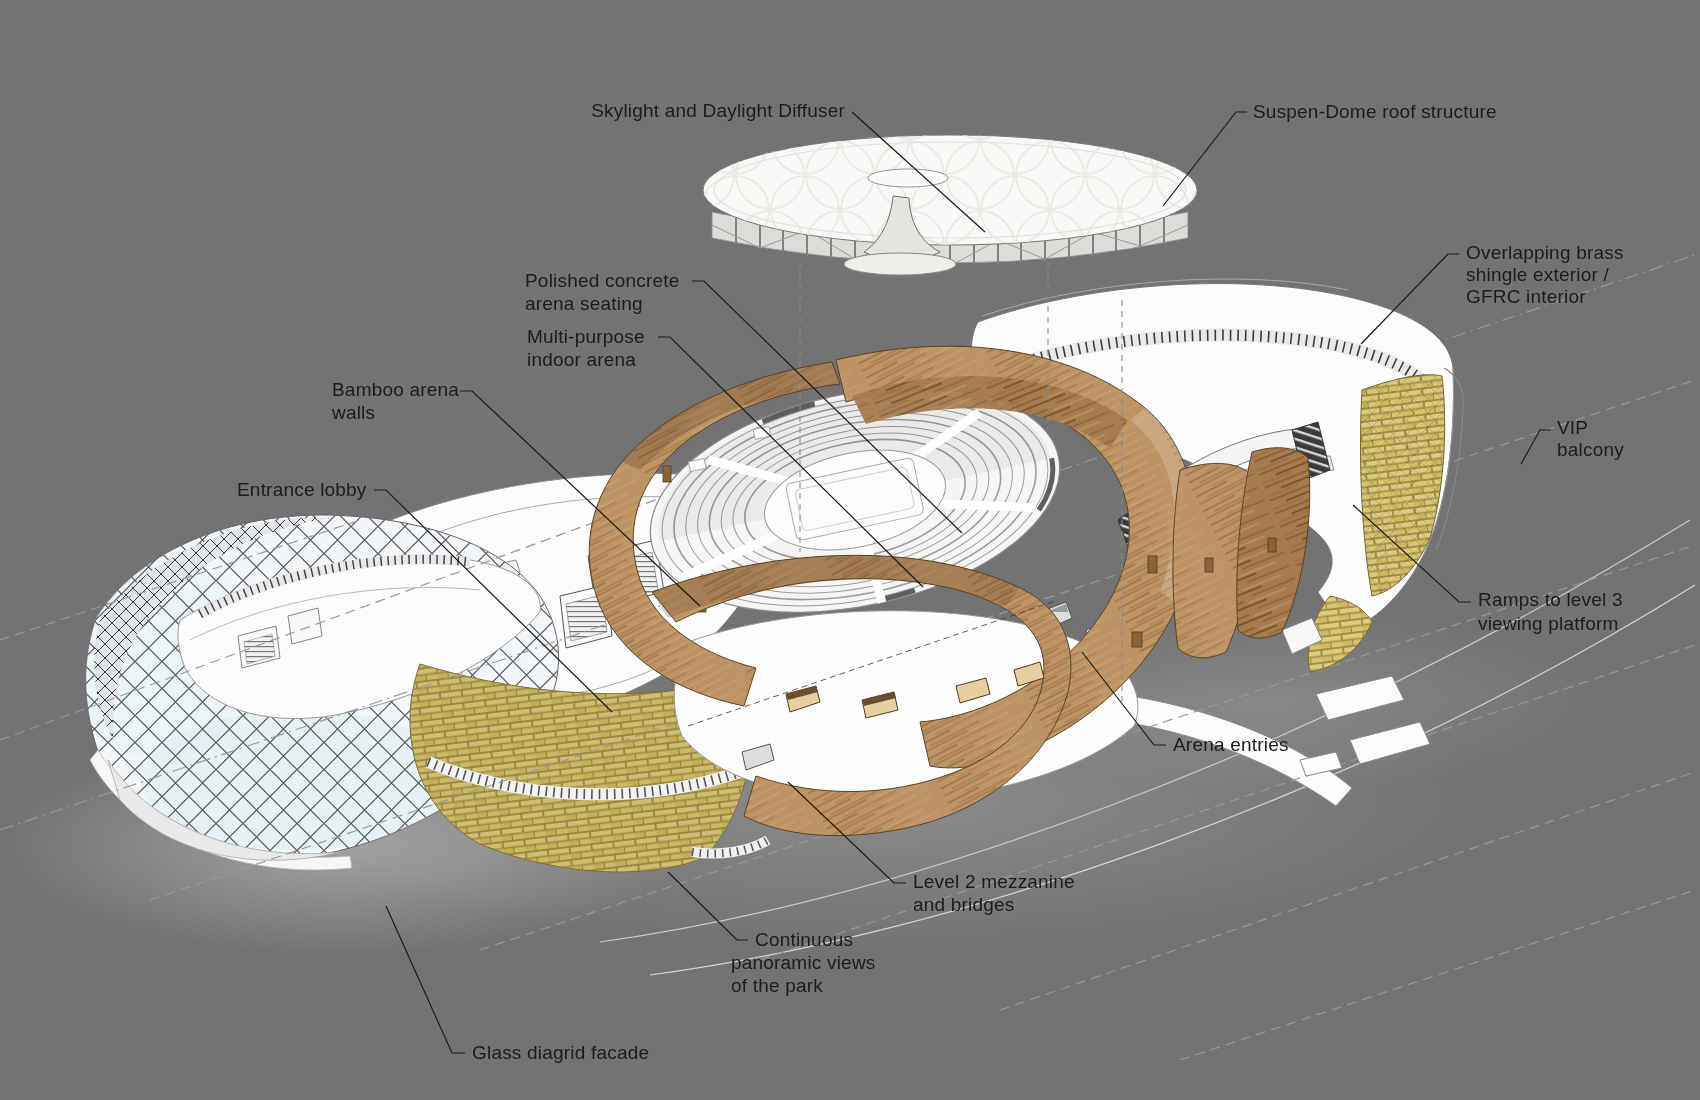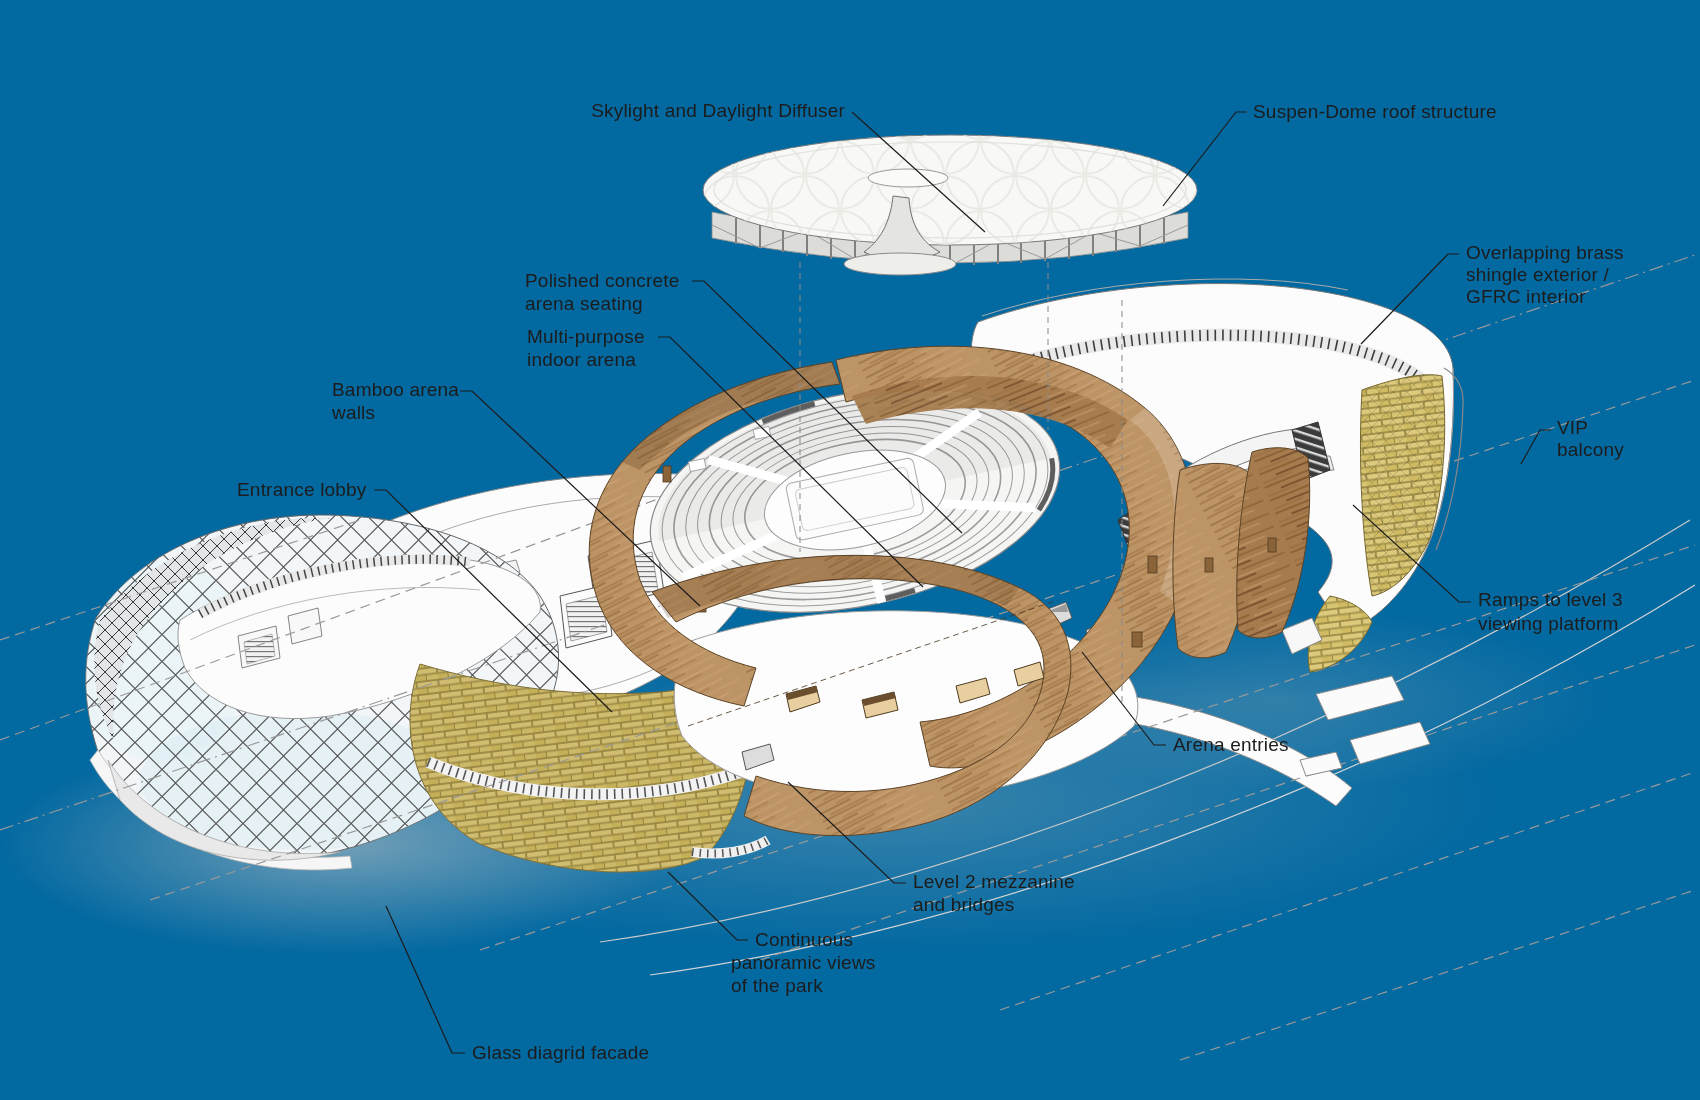--- a/index.html
+++ b/index.html
@@ -1,16 +1,16 @@
 <!DOCTYPE html>
 <html><head>
 <meta charset="utf-8">
 <style>
   html,body{margin:0;padding:0;background:#ffffff;}
-  .stage{position:relative;width:1700px;height:1100px;background:#0369a1;overflow:hidden;
+  .stage{position:relative;width:1700px;height:1100px;background:#737373;overflow:hidden;
          font-family:"Liberation Sans", sans-serif;}
   svg{display:block}
   text{font-family:"Liberation Sans", sans-serif;font-size:19px;fill:#1c1c1c;letter-spacing:.2px;}
   .leader{stroke:#1c1c1c;stroke-width:1.2;fill:none;}
 </style>
 </head>
 <body>
 
 <div class="stage">
 <svg width="1700" height="1100" viewBox="0 0 1700 1100">

